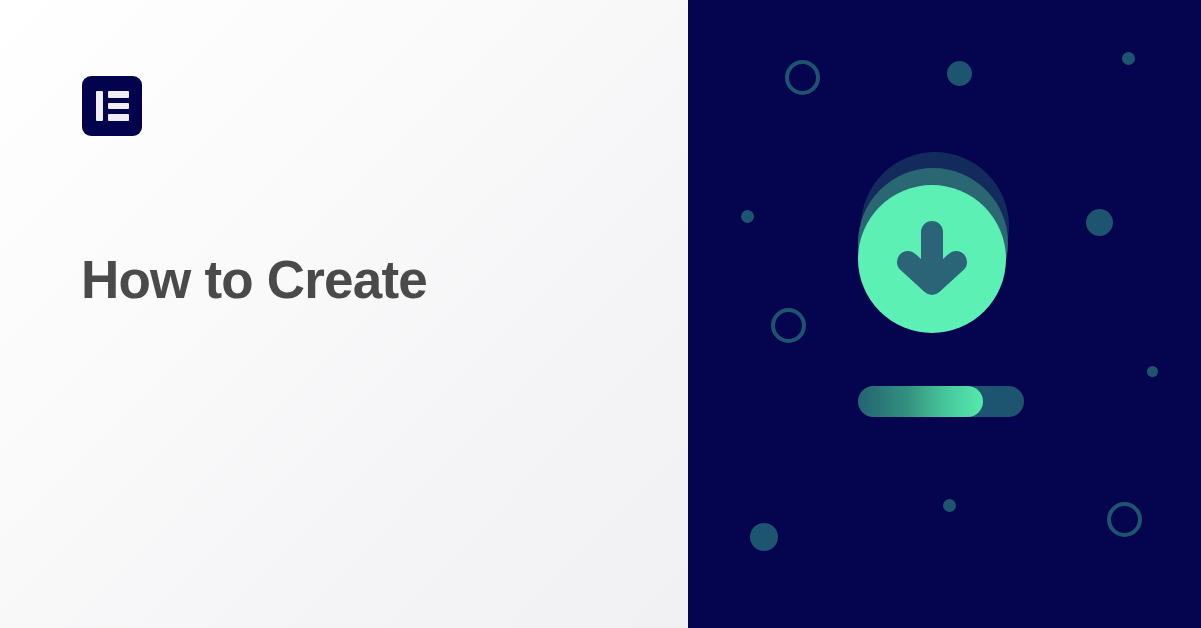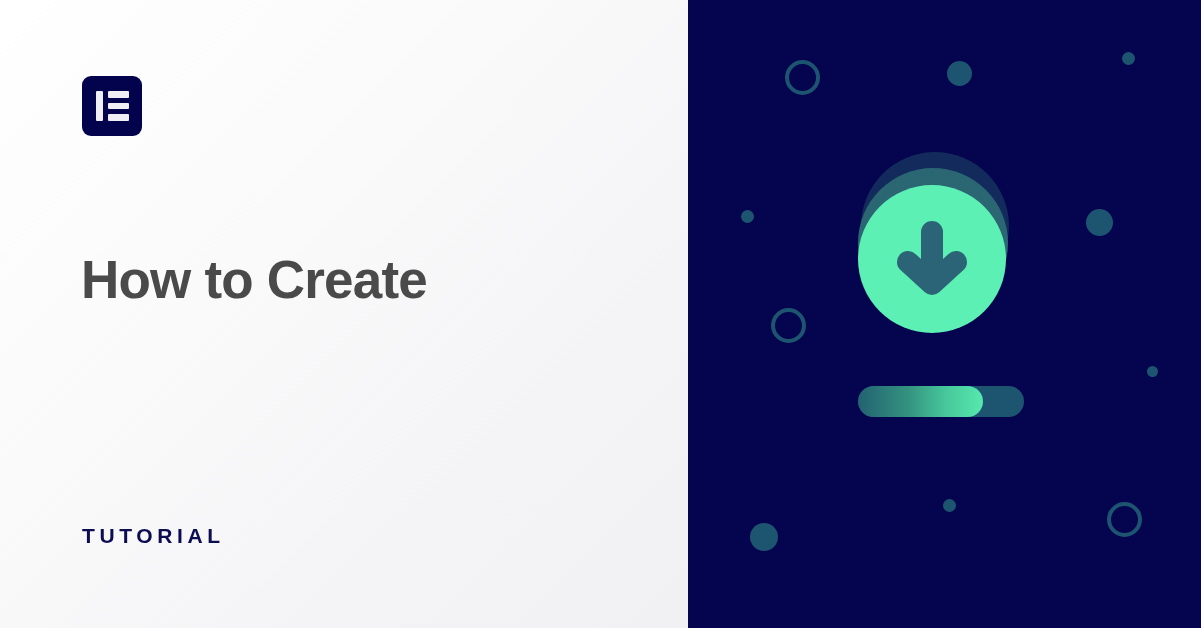--- a/index.html
+++ b/index.html
@@ -167,21 +167,20 @@
         <span class="logo-bar-h"></span>
         <span class="logo-bar-h"></span>
         <span class="logo-bar-h"></span>
       </span>
     </div>
 
     <h1 id="headline">
       <span class="headline-line">How to Create</span>
     </h1>
 
-    <p id="eyebrow">TUTORIAL</p>
 
   </div>
 
   <div id="right-panel">
 
     <div id="decorations-layer">
         <span class="deco ring" style="left: 97px; top: 60px; width: 35px; height: 35px;"></span>
         <span class="deco dot" style="left: 259px; top: 61px; width: 25px; height: 25px;"></span>
         <span class="deco dot" style="left: 434px; top: 52px; width: 13px; height: 13px;"></span>
         <span class="deco dot" style="left: 53px; top: 210px; width: 13px; height: 13px;"></span>

